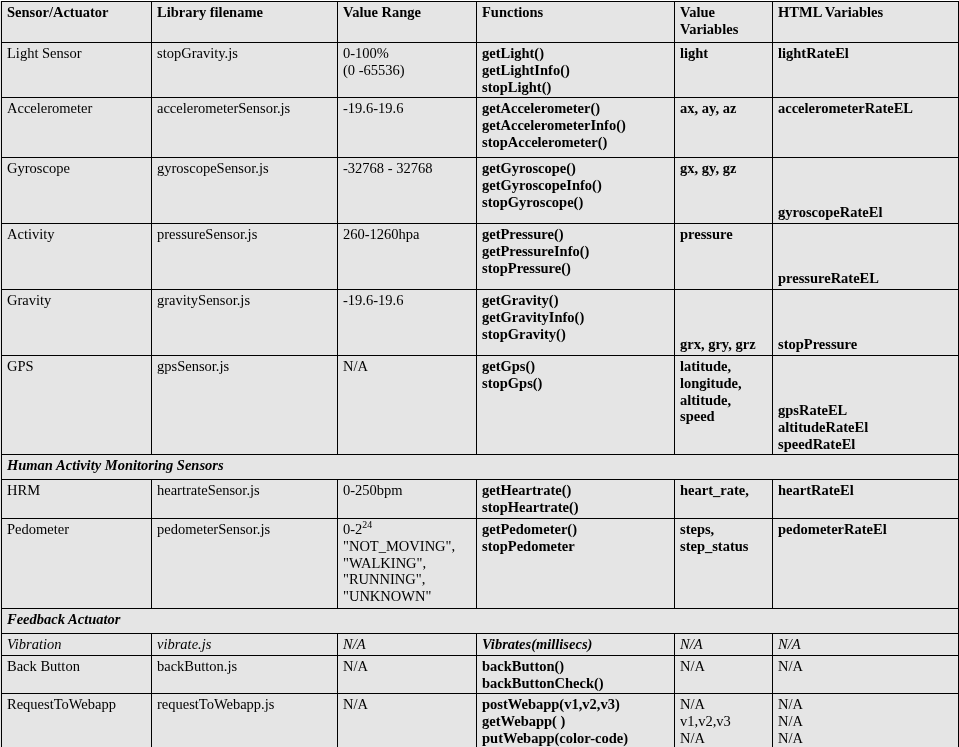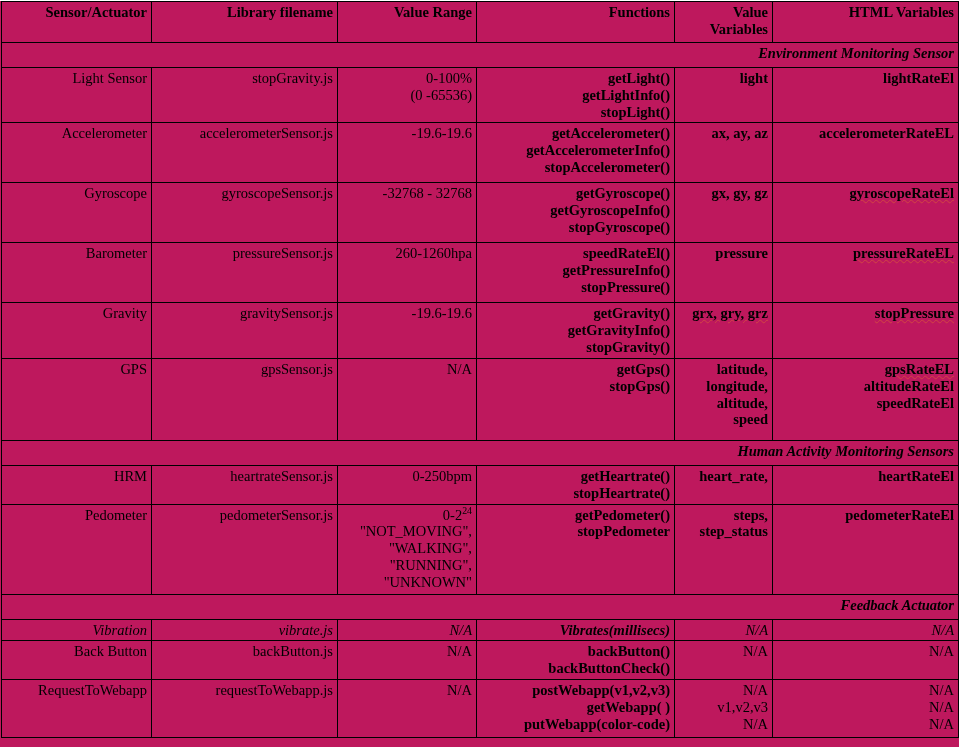--- a/index.html
+++ b/index.html
@@ -11,23 +11,22 @@
     width: 959px;
     height: 747px;
     font-family: "Liberation Serif", "DejaVu Serif", serif;
     color: #000000;
     overflow: hidden;
   }
   .sheet {
     width: 959px;
     height: 747px;
     position: relative;
-    background: #be185d;
+    background: #e5e5e5;
     box-sizing: border-box;
-    text-align: right;
   }
   table.api-table {
     border-collapse: collapse;
     table-layout: fixed;
     width: 957px;
     margin: 1px 0 0 1px;
     font-size: 14.5px;
     line-height: 1.16;
   }
   table.api-table td {
@@ -55,25 +54,25 @@
     height: 20px;
     padding-top: 1px;
     padding-bottom: 1px;
   }
   .bold { font-weight: bold; }
   .plain { font-weight: normal; }
   sup { font-size: 0.68em; vertical-align: super; line-height: 0; }
 
   
   .spell {
-    text-decoration: underline;
     text-decoration-style: wavy;
     text-decoration-color: #d14343;
     text-decoration-thickness: 1px;
     text-underline-offset: 1px;
+    margin-top: 44px;
   }
   .line { display: block; }
 </style>
 </head>
 <body>
 
 <div class="sheet">
   <table class="api-table">
     <colgroup>
       <col class="c0">
@@ -85,23 +84,20 @@
     </colgroup>
     <tbody id="table-body">
         <tr class="hdr">
           <td>Sensor/Actuator</td>
           <td>Library filename</td>
           <td>Value Range</td>
           <td>Functions</td>
           <td>Value Variables</td>
           <td>HTML Variables</td>
         </tr>
-        <tr class="section-row">
-          <td colspan="6">Environment Monitoring Sensor</td>
-        </tr>
         <tr style="height: 52px;">
           <td>Light Sensor</td>
           <td>stopGravity.js</td>
           <td>
             <span class="line">0-100%</span>
             <span class="line">(0 -65536)</span>
           </td>
           <td class="bold">
             <span class="line">getLight()</span>
             <span class="line">getLightInfo()</span>
@@ -144,27 +140,27 @@
             <span class="line">stopGyroscope()</span>
           </td>
           <td class="bold">
             <span class="line">gx, gy, gz</span>
           </td>
           <td class="bold">
             <span class="line spell">gyroscopeRateEl</span>
           </td>
         </tr>
         <tr style="height: 60px;">
-          <td>Barometer</td>
+          <td>Activity</td>
           <td>pressureSensor.js</td>
           <td>
             <span class="line">260-1260hpa</span>
           </td>
           <td class="bold">
-            <span class="line">speedRateEl()</span>
+            <span class="line">getPressure()</span>
             <span class="line">getPressureInfo()</span>
             <span class="line">stopPressure()</span>
           </td>
           <td class="bold">
             <span class="line">pressure</span>
           </td>
           <td class="bold">
             <span class="line spell">pressureRateEL</span>
           </td>
         </tr>

